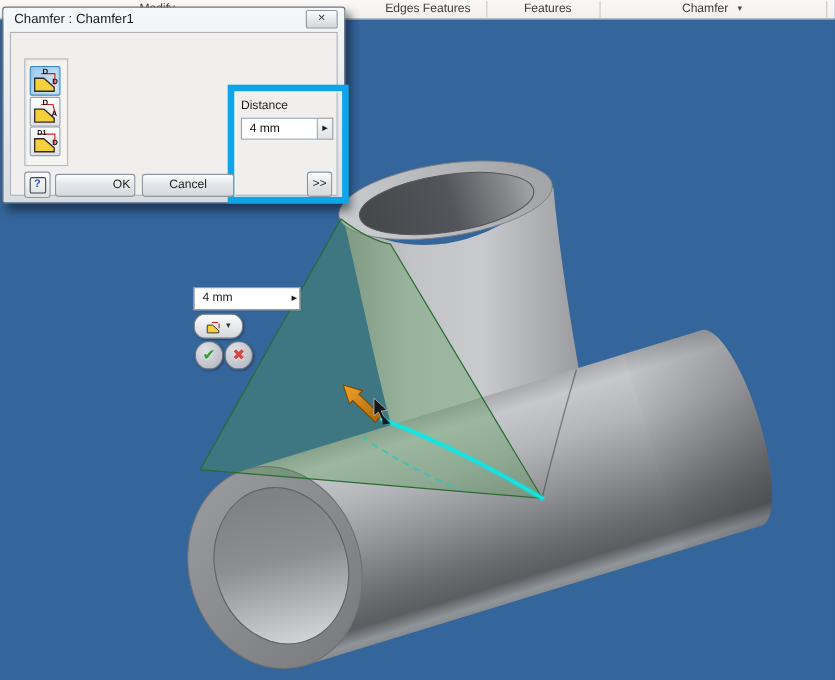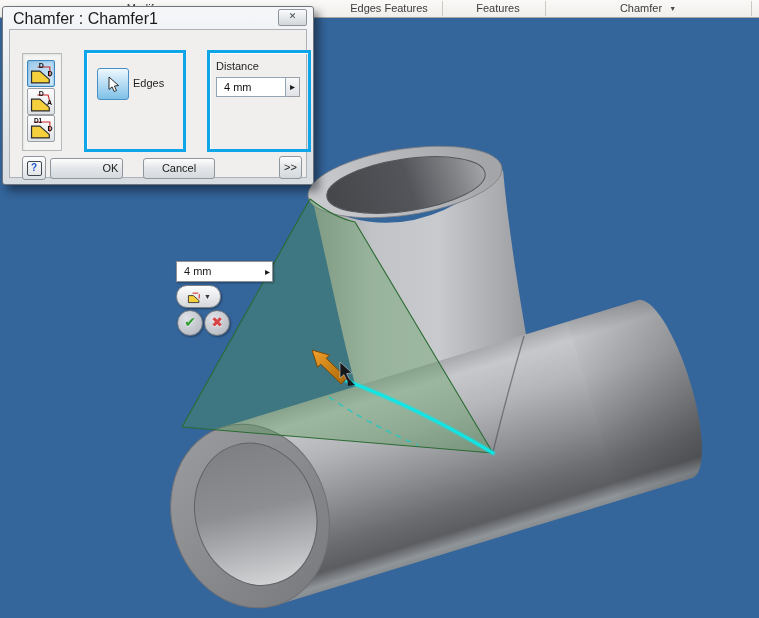--- a/index.html
+++ b/index.html
@@ -48,34 +48,35 @@
   .mini .ok span{color:#2e9e32;text-shadow:0 1px 0 rgba(255,255,255,.6);}
   .mini .no span{color:#d84343;text-shadow:0 1px 0 rgba(255,255,255,.6);}
   
   .dlg{
     position:absolute;left:2px;top:6px;width:310px;height:177px;z-index:4;
     background:linear-gradient(#f5f7f9,#d8dde2);
     border:1px solid #70757c;border-radius:3px;
     box-shadow:5px 6px 8px rgba(10,15,25,.5);
   }
   .dlg .title{
-    position:absolute;left:10px;top:3px;font-size:16px;color:#1b1b1b;
+    position:absolute;left:10px;top:3px;font-size:12px;color:#1b1b1b;
   }
   .dlg .close{
     position:absolute;right:6px;top:2px;width:27px;height:15px;border-radius:2px;
     background:linear-gradient(#fbfcfd,#d2d6da);border:1px solid #8e959d;
     text-align:center;line-height:13px;font-size:9px;color:#43484e;font-weight:bold;
   }
   .dlg .client{
     position:absolute;left:6px;top:22px;right:6px;bottom:6px;
     background:#f0efed;border:1px solid #aeb2b6;
   }
   .gbox{
-    position:absolute;border:3px solid #0ea5e9;
+    position:absolute;border:6px solid #0ea5e9;
     box-shadow:inset 1px 1px 0 rgba(255,255,255,.85);
+    margin-top:27px;
   }
   .iconpanel{
     position:absolute;left:12px;top:23px;width:38px;height:96px;
     border:1px solid #b6babd;background:#f4f4f2;
     box-shadow:inset 1px 1px 2px rgba(0,0,0,.08);
   }
   .cbtn{
     position:absolute;left:4px;width:28px;height:27px;border-radius:2px;
     background:linear-gradient(#fefefe,#dfe2e5);border:1px solid #9aa0a6;box-sizing:border-box;
   }
@@ -262,39 +263,31 @@
       <div class="cbtn" style="top:61px;">
         <svg width="26" height="25" viewBox="0 0 22 20">
           <polygon points="3,18 3,8 10,8 18,15 18,18" fill="#f5d03c" stroke="#2a2a2a" stroke-width="1"></polygon>
           <polyline points="5,4.5 18.5,4.5 18.5,13" stroke="#cc2222" stroke-width="0.9" fill="none"></polyline>
           <text x="5" y="5" font-size="5.5" font-weight="bold" fill="#111">D1</text>
           <text x="16.5" y="12.5" font-size="6" font-weight="bold" fill="#111">D</text>
         </svg>
       </div>
     </div>
 
-    <div class="gbox" style="left:74px;top:20px;width:96px;height:96px;">
-      <div class="edgesbtn">
-        <svg width="13" height="17" viewBox="0 0 13 17">
-          <path d="M2,1 L2,13.5 L5.1,10.9 L7.2,15.6 L9.5,14.5 L7.4,10 L11.6,9.6 Z" fill="#fdfdfd" stroke="#2a2a2a" stroke-width="1"></path>
-        </svg>
-      </div>
-      <span class="lbl" style="left:46px;top:24px;">Edges</span>
-    </div>
 
     <div class="gbox" style="left:197px;top:20px;width:98px;height:96px;">
       <span class="lbl" style="left:6px;top:7px;">Distance</span>
       <div class="inputrow" style="left:6px;top:24px;">
         <div class="tinput" style="width:61px;">4 mm</div>
         <div class="flybtn">
           <span>▸</span>
         </div>
       </div>
     </div>
 
     <div class="helpbtn">
       <div class="q">?</div>
     </div>
     <div class="btn" style="left:40px;top:128px;width:73px;padding-left:48px;">OK</div>
-    <div class="btn" style="left:133px;top:128px;width:72px;">Cancel</div>
+    <div class="btn" style="left:119px;top:128px;width:84px;">Cancel</div>
     <div class="btn morebtn">&gt;&gt;</div>
   </div>
 </div>
 
 </body></html>

